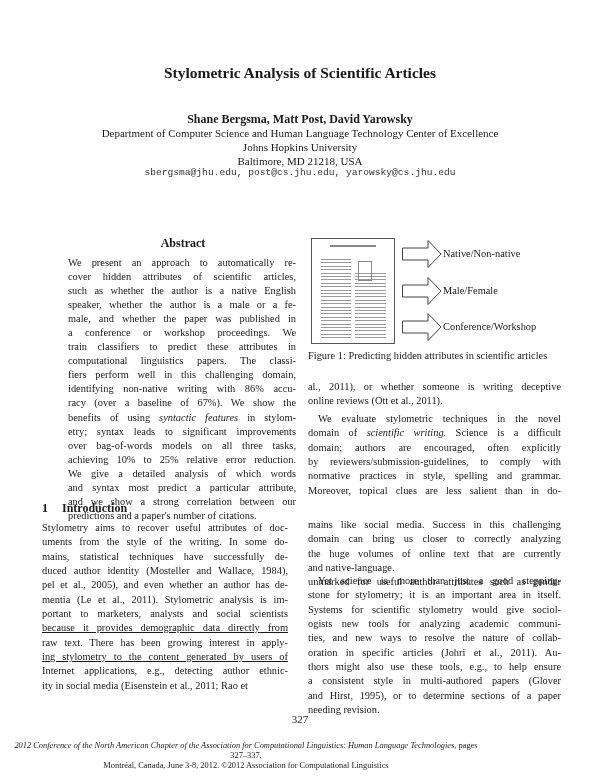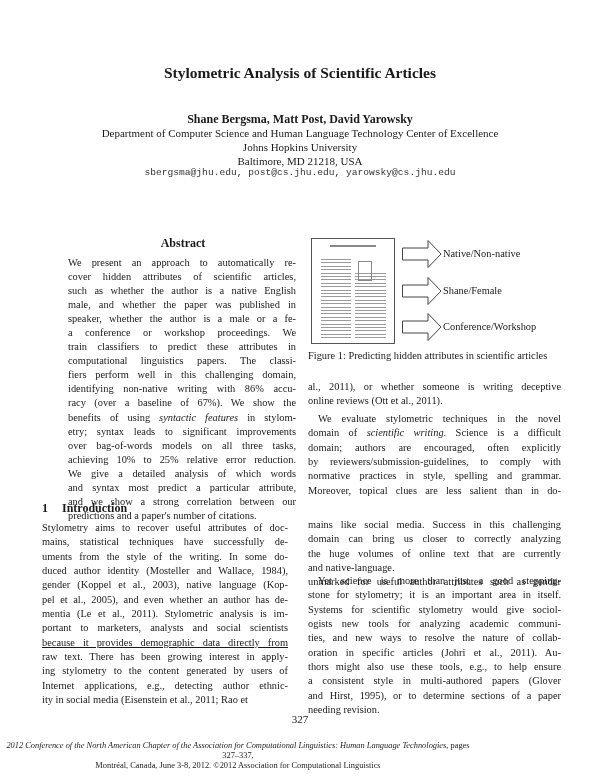--- a/index.html
+++ b/index.html
@@ -14,21 +14,21 @@
   .abstract-h { left: 60px; width: 246px; top: 236px; text-align: center; font-weight: bold; font-size: 12px; }
   .abstract-body { left: 68px; width: 228px; top: 256px; font-size: 10.4px; line-height: 14.05px; text-align: justify; }
   .abstract-body .ln, .col .ln { display: block; white-space: nowrap; text-align: justify; text-align-last: justify; height: 14.05px; }
   .abstract-body .ln.last, .col .ln.last { text-align-last: left; }
   .sec-h { left: 42px; top: 501px; font-weight: bold; font-size: 12px; }
   .sec-h .num { display: inline-block; width: 20px; }
   .col { font-size: 10.4px; line-height: 14.35px; }
   .col.left { left: 42px; width: 246px; top: 521px; }
   .col.right { left: 308px; width: 253px; }
   .page-num { left: 0; width: 600px; top: 713px; text-align: center; font-size: 11px; }
-  .footer { left: 0; width: 476px; top: 741px; text-align: center; font-size: 8.4px; line-height: 10px; color: #222; }
+  .footer { left: 8px; width: 476px; top: 741px; text-align: center; font-size: 8.4px; line-height: 10px; color: #222; }
   .fig { left: 311px; top: 238px; width: 82px; height: 104px; border: 1px solid #555; background: #fff; }
   .fig .mini-title { position: absolute; left: 18px; top: 6px; width: 46px; height: 2px; background: #888; }
   .fig .mini-line { position: absolute; height: 1px; background: #9a9a9a; }
   .fig .mini-box { position: absolute; left: 46px; top: 22px; width: 12px; height: 18px; border: 1px solid #888; }
   .arrow { position: absolute; left: 402px; width: 40px; height: 28px; }
   .arrow-label { position: absolute; left: 443px; font-size: 10.4px; }
   .fig-caption { left: 308px; top: 350px; font-size: 10.4px; }
   em { font-style: italic; }
 </style>
 </head>
@@ -39,22 +39,22 @@
 <div class="abs affil" style="top:127px">Department of Computer Science and Human Language Technology Center of Excellence</div>
 <div class="abs affil" style="top:141px">Johns Hopkins University</div>
 <div class="abs affil" style="top:155px">Baltimore, MD 21218, USA</div>
 <div class="abs emails">sbergsma@jhu.edu, post@cs.jhu.edu, yarowsky@cs.jhu.edu</div>
 
 <div class="abs abstract-h">Abstract</div>
 <div class="abs abstract-body" id="abstract-body">
     <span class="ln" style="height: 14.05px;">We present an approach to automatically re-</span>
     <span class="ln" style="height: 14.05px;">cover hidden attributes of scientific articles,</span>
     <span class="ln" style="height: 14.05px;">such as whether the author is a native English</span>
+    <span class="ln" style="height: 14.05px;">speaker, whether the author is a male or a fe-</span>
     <span class="ln" style="height: 14.05px;">male, and whether the paper was published in</span>
-    <span class="ln" style="height: 14.05px;">speaker, whether the author is a male or a fe-</span>
     <span class="ln" style="height: 14.05px;">a conference or workshop proceedings.  We</span>
     <span class="ln" style="height: 14.05px;">train classifiers to predict these attributes in</span>
     <span class="ln" style="height: 14.05px;">computational linguistics papers.  The classi-</span>
     <span class="ln" style="height: 14.05px; font-family: Liberation Serif, serif;">fiers perform well in this challenging domain,</span>
     <span class="ln" style="height: 14.05px;">identifying non-native writing with 86% accu-</span>
     <span class="ln" style="height: 14.05px;">racy (over a baseline of 67%).  We show the</span>
     <span class="ln" style="height: 14.05px;">benefits of using <em>syntactic features</em> in stylom-</span>
     <span class="ln" style="height: 14.05px;">etry; syntax leads to significant improvements</span>
     <span class="ln" style="height: 14.05px;">over bag-of-words models on all three tasks,</span>
     <span class="ln" style="height: 14.05px;">achieving 10% to 25% relative error reduction.</span>
@@ -62,30 +62,29 @@
     <span class="ln" style="height: 14.05px;">and syntax most predict a particular attribute,</span>
     <span class="ln" style="height: 14.05px;">and we show a strong correlation between our</span>
     <span class="ln last" style="height: 14.05px;">predictions and a paper's number of citations.</span>
   </div>
 
 <div class="abs sec-h">
   <span class="num">1</span><span>Introduction</span>
 </div>
 <div class="abs col left" id="intro-left">
     <span class="ln" style="height: 14.35px;">Stylometry aims to recover useful attributes of doc-</span>
+    <span class="ln" style="height: 14.35px;">uments from the style of the writing.  In some do-</span>
     <span class="ln" style="height: 14.35px;">mains, statistical techniques have successfully de-</span>
-    <span class="ln" style="height: 14.35px;">uments from the style of the writing.  In some do-</span>
     <span class="ln" style="height: 14.35px;">duced author identity (Mosteller and Wallace, 1984),</span>
-    <span class="ln" style="height: 14.35px;">gender (Koppel et al., 2003), native language (Kop-</span>
     <span class="ln" style="height: 14.35px;">pel et al., 2005), and even whether an author has de-</span>
     <span class="ln" style="height: 14.35px;">mentia (Le et al., 2011).  Stylometric analysis is im-</span>
     <span class="ln" style="height: 14.35px;">portant to marketers, analysts and social scientists</span>
     <span class="ln" style="height: 14.35px; text-decoration: underline;">because it provides demographic data directly from</span>
     <span class="ln" style="height: 14.35px;">raw text.  There has been growing interest in apply-</span>
-    <span class="ln" style="height: 14.35px;">ing stylometry to the content generated by users of</span>
+    <span class="ln" style="height: 14.35px; text-decoration: underline;">ing stylometry to the content generated by users of</span>
     <span class="ln" style="height: 14.35px;">Internet applications, e.g., detecting author ethnic-</span>
     <span class="ln last" style="height: 14.35px;">ity in social media (Eisenstein et al., 2011; Rao et</span>
   </div>
 
 <div class="abs fig">
   <div class="mini-title"></div>
   <div id="fig-lines">
       <div class="mini-line" style="left: 9px; width: 30px; top: 20px;"></div>
       <div class="mini-line" style="left: 9px; width: 30px; top: 23.4px;"></div>
       <div class="mini-line" style="left: 9px; width: 30px; top: 26.8px;"></div>
@@ -133,21 +132,21 @@
     </div>
   <div class="mini-box"></div>
 </div>
 <svg class="arrow" style="top:240px" viewBox="0 0 40 28">
   <polygon points="0.5,8 26,8 26,0.5 39,14 26,27.5 26,20 0.5,20" fill="#fff" stroke="#444" stroke-width="1"></polygon>
 </svg>
 <div class="arrow-label" style="top:248px">Native/Non-native</div>
 <svg class="arrow" style="top:277px" viewBox="0 0 40 28">
   <polygon points="0.5,8 26,8 26,0.5 39,14 26,27.5 26,20 0.5,20" fill="#fff" stroke="#444" stroke-width="1"></polygon>
 </svg>
-<div class="arrow-label" style="top:285px">Shane/Female</div>
+<div class="arrow-label" style="top:285px">Male/Female</div>
 <svg class="arrow" style="top:313px" viewBox="0 0 40 28">
   <polygon points="0.5,8 26,8 26,0.5 39,14 26,27.5 26,20 0.5,20" fill="#fff" stroke="#444" stroke-width="1"></polygon>
 </svg>
 <div class="arrow-label" style="top:321px">Conference/Workshop</div>
 <div class="abs fig-caption">Figure 1: Predicting hidden attributes in scientific articles</div>
 
 <div class="abs col right" id="intro-right-1" style="top:380px">
     <span class="ln" style="height: 14.35px;">al., 2011), or whether someone is writing deceptive</span>
     <span class="ln last" style="height: 14.35px;">online reviews (Ott et al., 2011).</span>
   </div>

